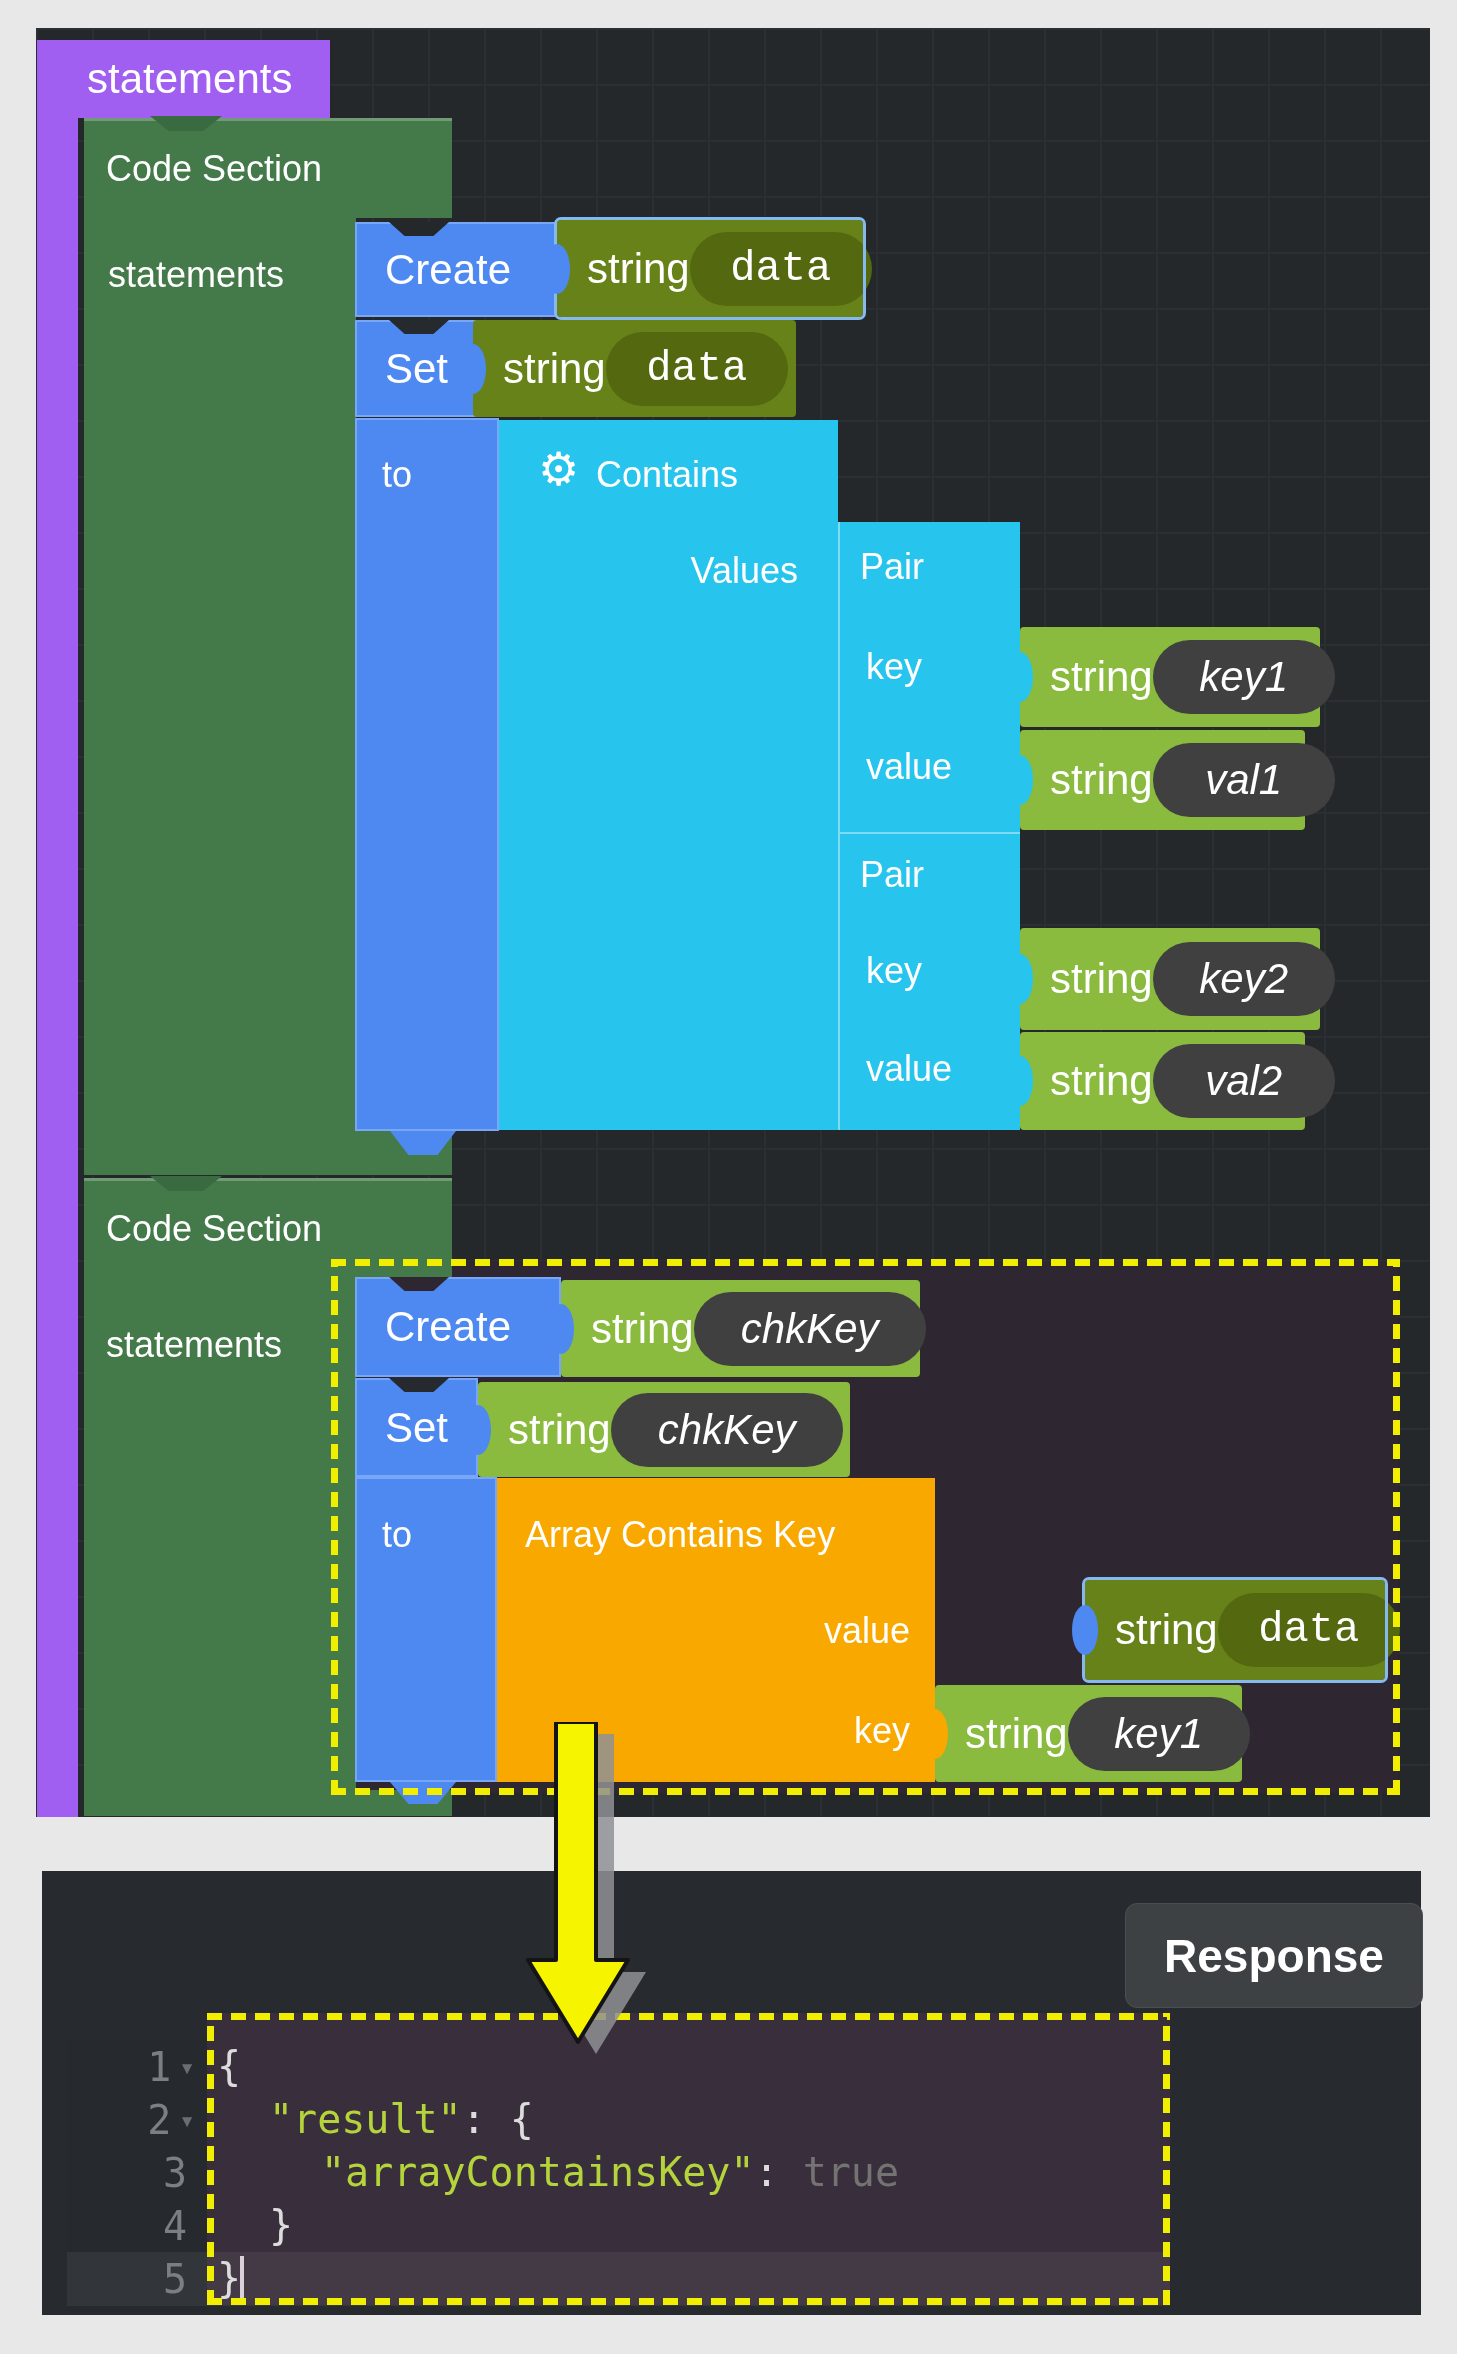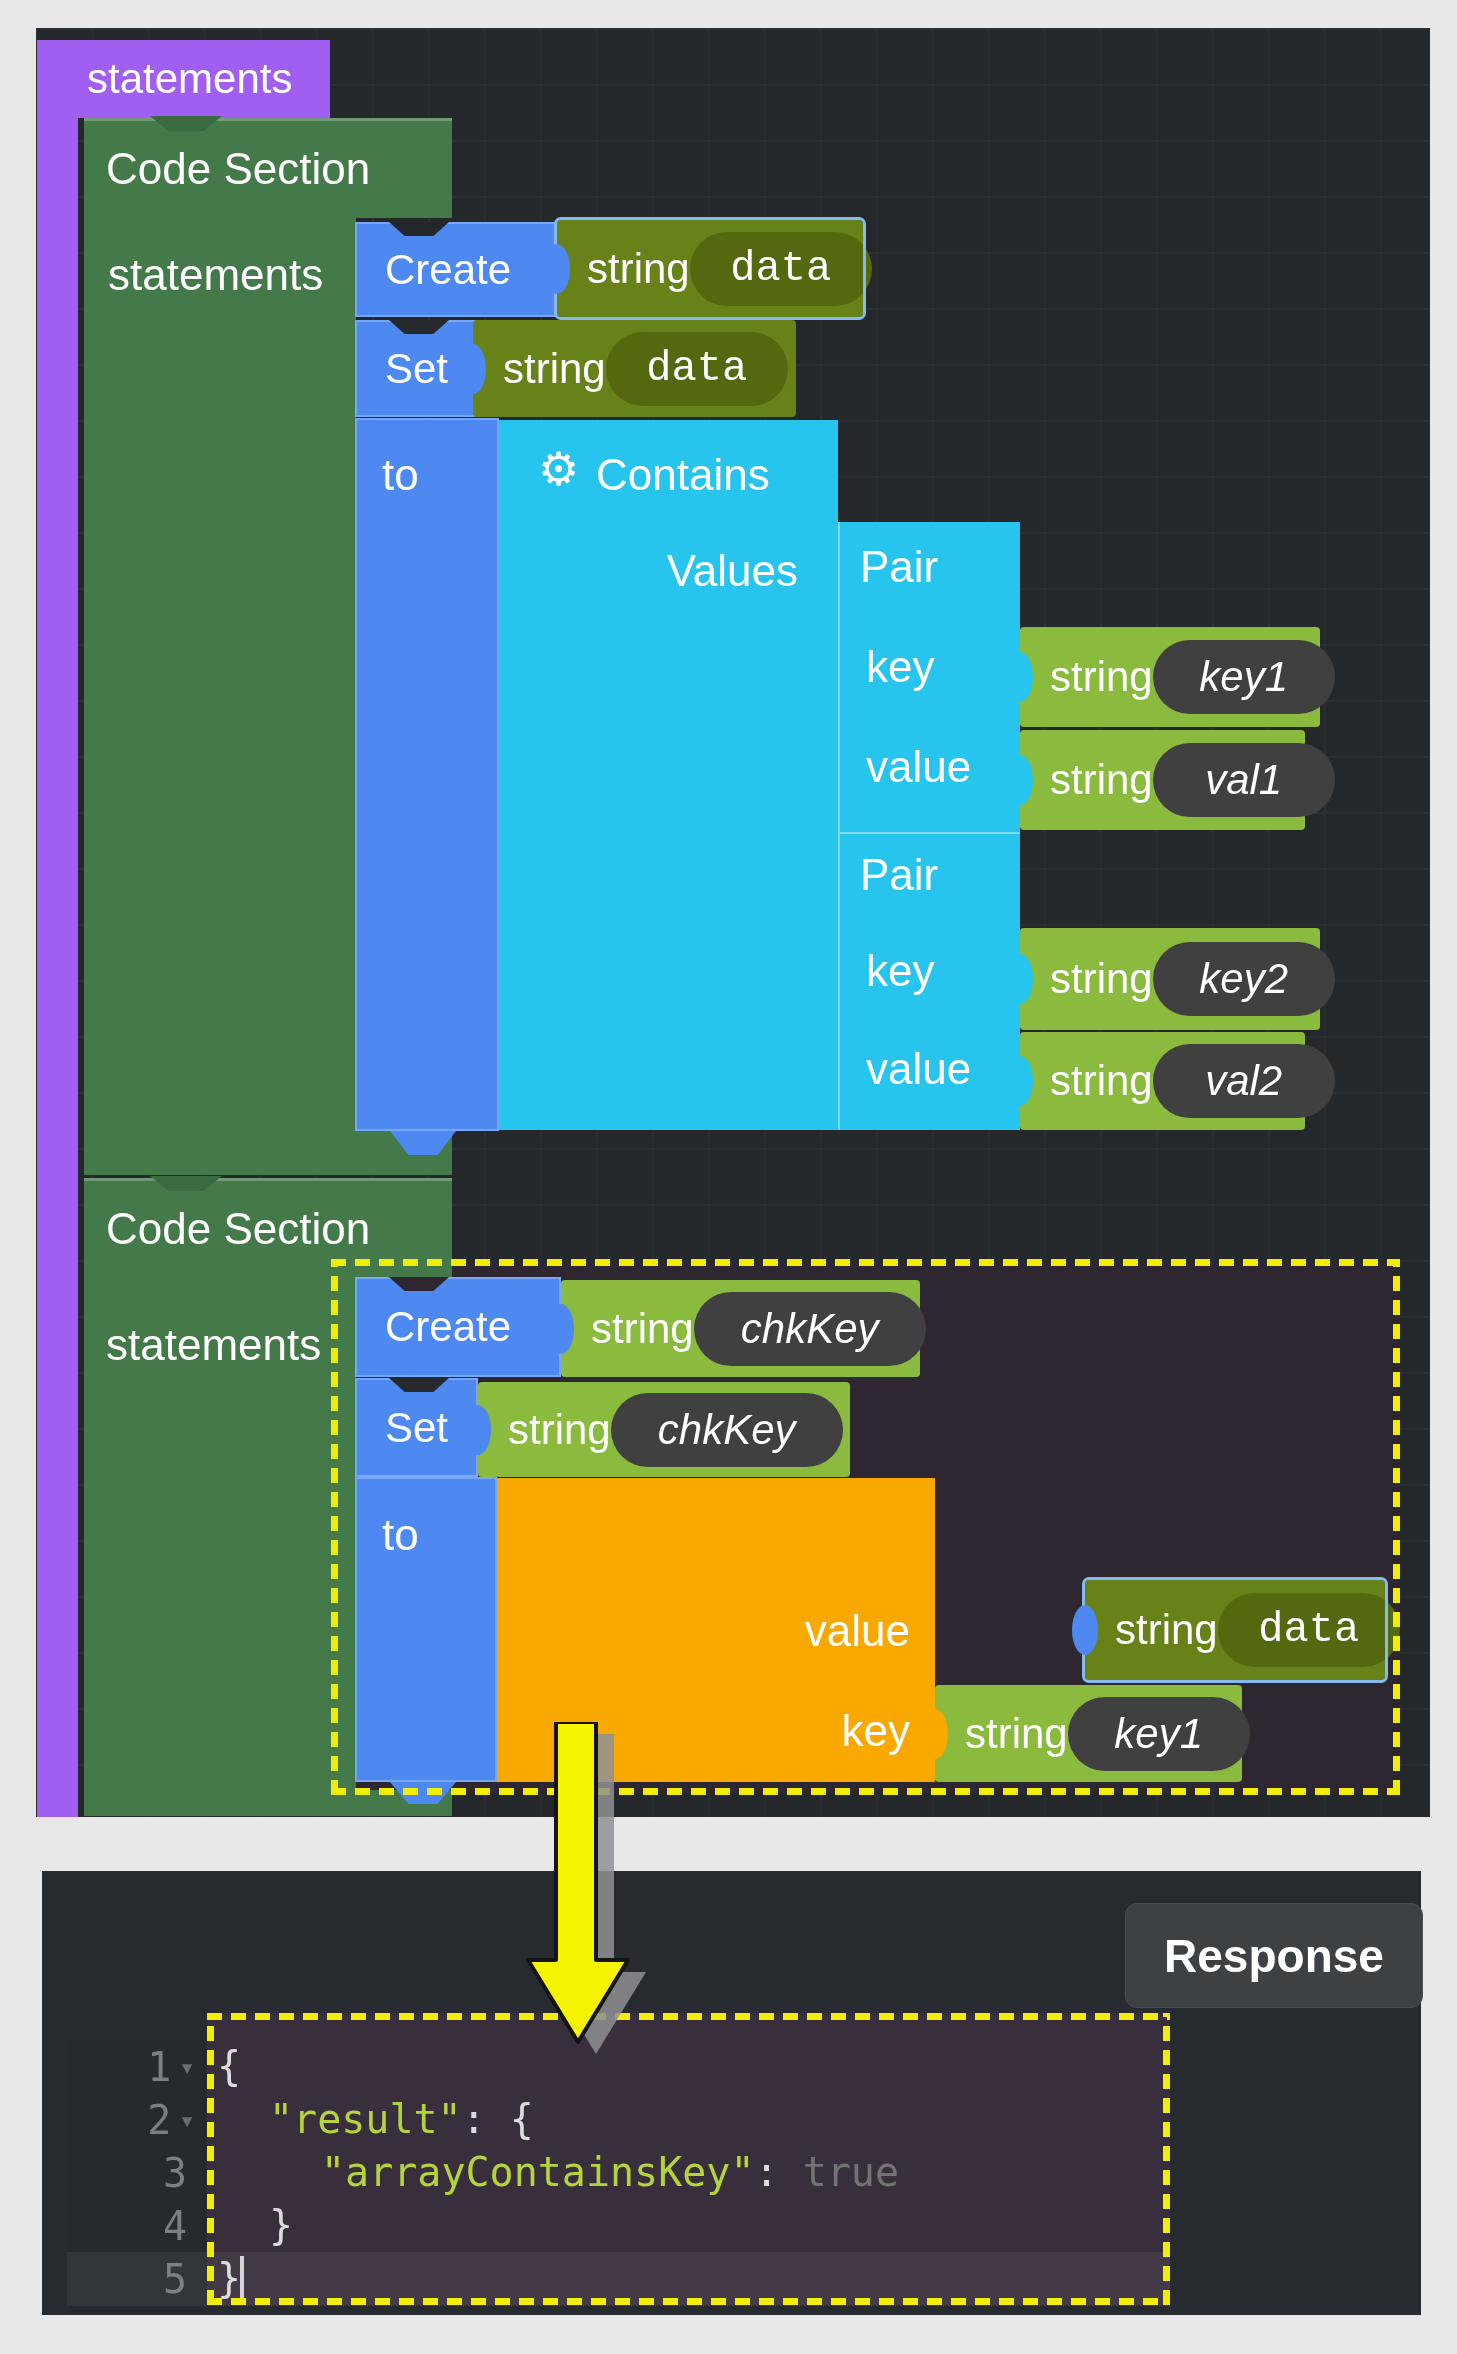--- a/index.html
+++ b/index.html
@@ -4,21 +4,21 @@
 <style>
   html,body{margin:0;padding:0;background:#e8e8e8;}
   #page{position:relative;width:1457px;height:2354px;background:#e8e8e8;overflow:hidden;
         font-family:"Liberation Sans",sans-serif;}
   
   #canvas{position:absolute;left:36px;top:28px;width:1394px;height:1789px;background:#24282b;
     background-image:linear-gradient(#2b2f33 2px,transparent 2px),
                      linear-gradient(90deg,#2b2f33 2px,transparent 2px);
     background-size:56px 56px;z-index:1;}
   .blk{position:absolute;box-sizing:border-box;color:#fff;font-size:42px;line-height:46px;}
-  .lbl{position:absolute;color:#fff;font-size:44px;line-height:46px;white-space:nowrap;z-index:6;}
+  .lbl{position:absolute;color:#fff;font-size:36px;line-height:46px;white-space:nowrap;z-index:6;}
   .purple{background:#a05ff0;}
   .green{background:#44794a;}
   .gtop{border-top:3px solid rgba(255,255,255,.25);}
   .blue{background:#4e89f2;border:2px solid rgba(175,205,255,.45);}
   .cyan{background:#27c4ee;}
   .olive{background:#68821a;}
   .lime{background:#8aba3e;}
   .orange{background:#f9a800;}
   .vblk{display:flex;align-items:center;padding-left:30px;z-index:5;border-radius:4px;}
   .pill{display:inline-flex;align-items:center;justify-content:center;min-width:130px;height:74px;
@@ -161,20 +161,21 @@
     <span class="bite b-blue"></span>
     <span>string</span>
     <span class="pill dk-lime" style="min-width:180px;">chkKey</span>
   </div>
 
   <div class="blk blue z4" style="left:355px;top:1477px;width:142px;height:305px;"></div>
   <div class="lbl" style="left:382px;top:1512px;">to</div>
   <div class="bump" style="left:390px;top:1782px;width:66px;height:22px;"></div>
 
   <div class="blk orange z4" style="left:497px;top:1478px;width:438px;height:304px;"></div>
+  <div class="lbl" style="left:525px;top:1512px;">Array Contains Key</div>
   <div class="lbl rlbl" style="left:700px;top:1608px;width:210px;">value</div>
   <div class="lbl rlbl" style="left:700px;top:1708px;width:210px;">key</div>
 
   <div class="blk olive vblk sel" style="left:1085px;top:1580px;width:300px;height:100px;">
     <span class="bite b-blue"></span>
     <span>string</span>
     <span class="pill dk-olive">data</span>
   </div>
   <div class="blk lime vblk" style="left:935px;top:1685px;width:307px;height:97px;">
     <span class="bite b-orange"></span>

